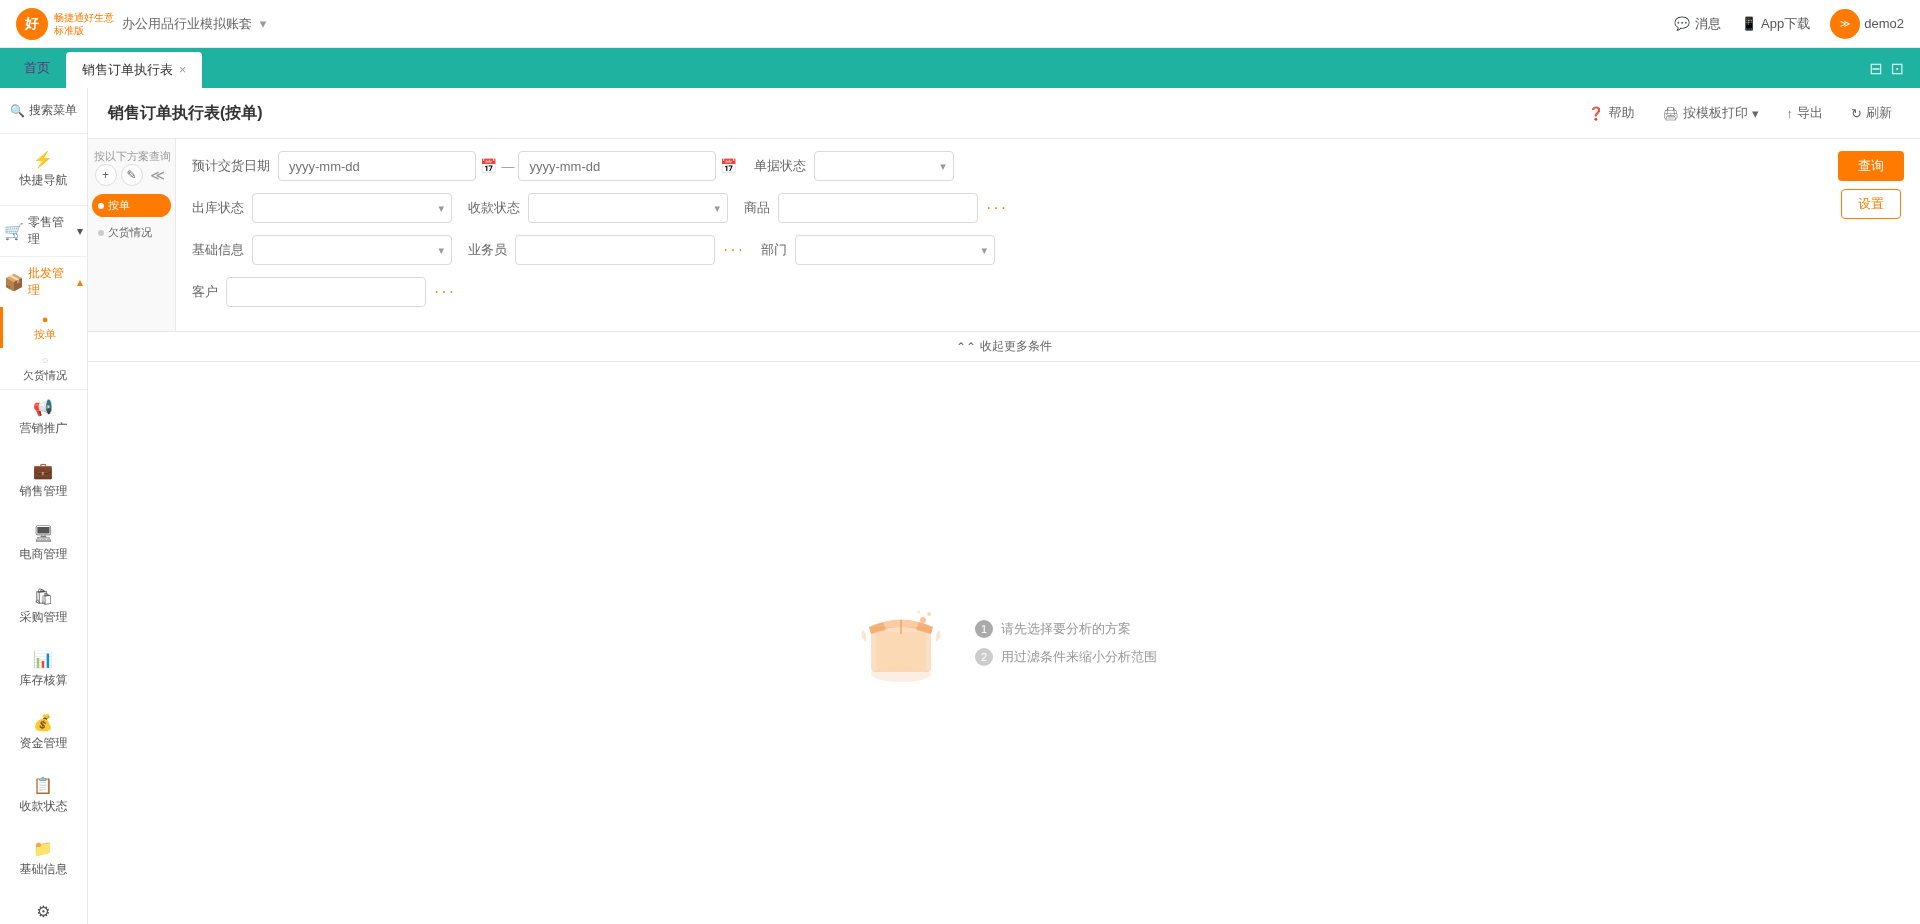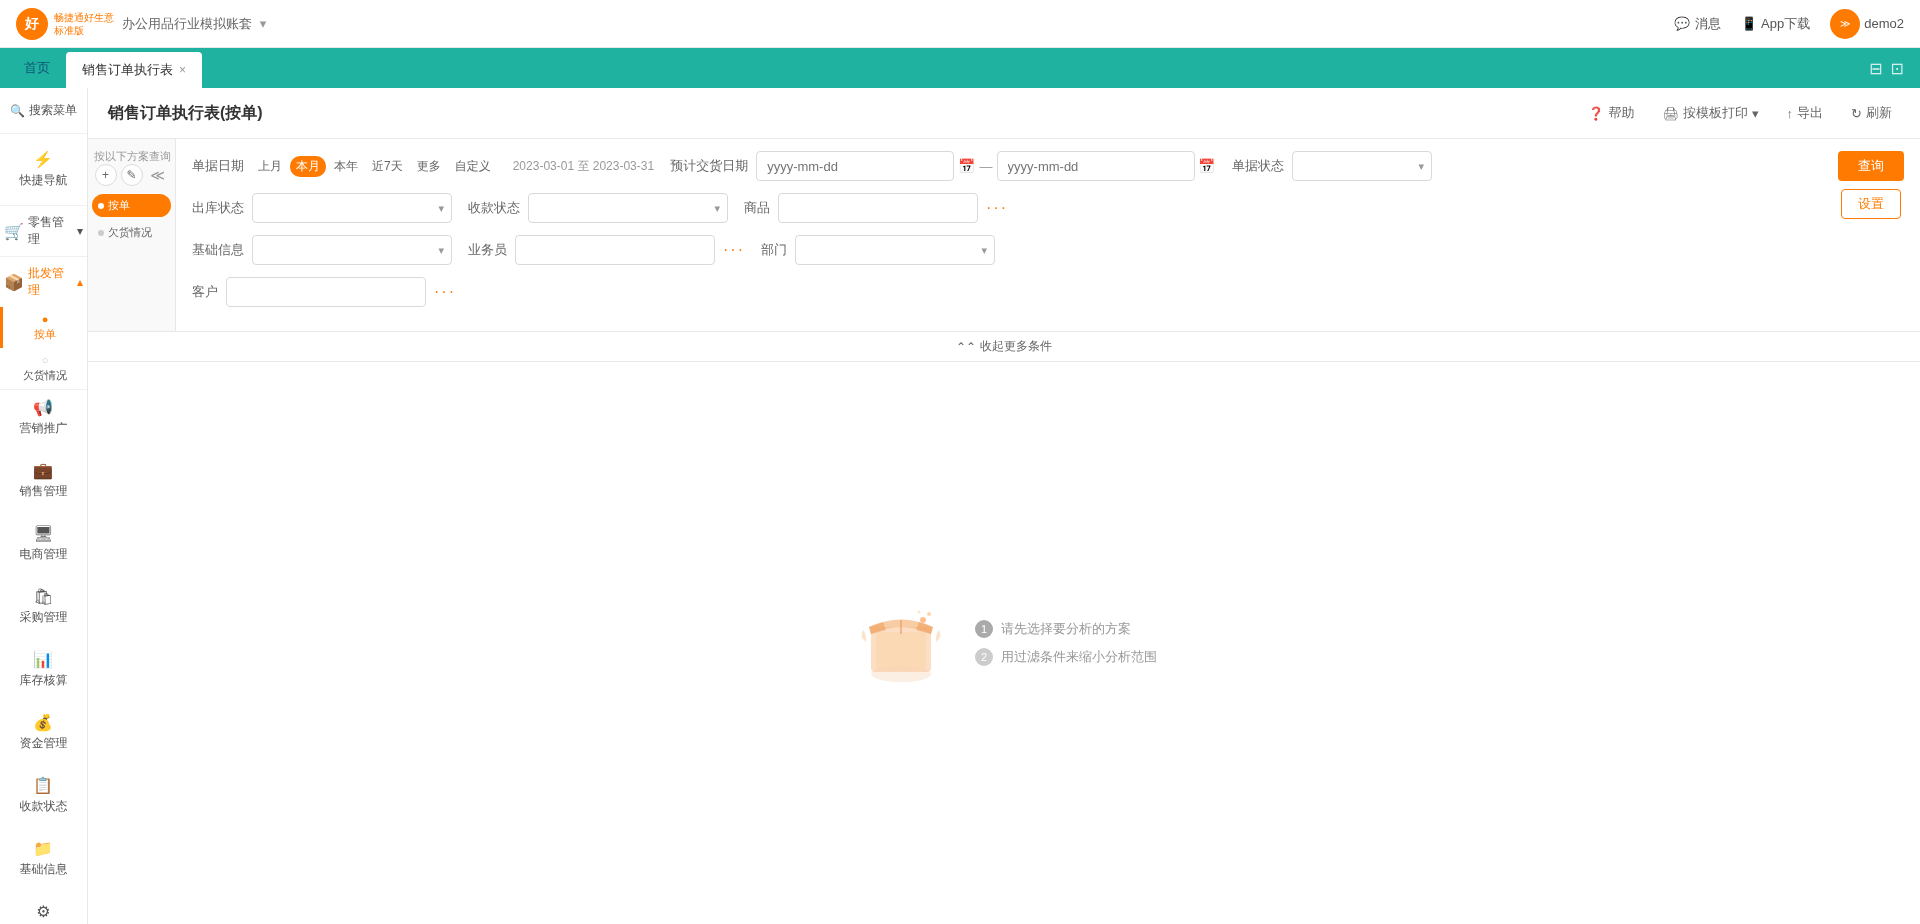--- a/index.html
+++ b/index.html
@@ -18,21 +18,21 @@
     .top-bar-spacer { flex: 1; }
     .top-bar-actions { display: flex; align-items: center; gap: 20px; color: #555; font-size: 13px; }
     .top-bar-action { display: flex; align-items: center; gap: 4px; cursor: pointer; }
     .avatar { width: 30px; height: 30px; border-radius: 50%; background: #ff7a00; display: flex; align-items: center; justify-content: center; color: #fff; font-size: 12px; overflow: hidden; }
 
     
     .tab-bar {
       background: #20b2a0; height: 40px; display: flex; align-items: stretch;
       padding: 0 8px;
     }
-    .tab-home { padding: 0 16px; display: flex; align-items: center; color: #0c4a6e; font-size: 13px; cursor: pointer; opacity: 0.9; }
+    .tab-home { padding: 0 16px; display: flex; align-items: center; color: #701a75; font-size: 13px; cursor: pointer; opacity: 0.9; }
     .tab-active {
       background: #fff; color: #333; padding: 0 16px; display: flex; align-items: center;
       gap: 6px; font-size: 13px; border-radius: 4px 4px 0 0; margin-top: 4px; cursor: pointer;
     }
     .tab-close { color: #999; font-size: 12px; cursor: pointer; }
     .tab-bar-spacer { flex: 1; }
     .tab-bar-right { display: flex; align-items: center; gap: 8px; padding-right: 8px; }
     .tab-bar-btn { color: #fff; background: none; border: none; cursor: pointer; font-size: 16px; opacity: 0.8; }
 
     
@@ -353,32 +353,20 @@
             <span style="width:6px;height:6px;border-radius:50%;background:#ccc;display:inline-block;flex-shrink:0;"></span>
             <span>欠货情况</span>
           </div>
         </div>
       </div>
 
       <div class="filter-main">
 
         <div class="filter-row">
 
-          <div class="filter-field">
-            <span class="filter-label">单据日期</span>
-            <div class="filter-date-tabs">
-              <span class="date-tab">上月</span>
-              <span class="date-tab active">本月</span>
-              <span class="date-tab">本年</span>
-              <span class="date-tab">近7天</span>
-              <span class="date-tab">更多</span>
-              <span class="date-tab">自定义</span>
-            </div>
-            <div class="filter-date-range">2023-03-01 至 2023-03-31</div>
-          </div>
 
           <div class="filter-field">
             <span class="filter-label">预计交货日期</span>
             <div class="filter-date-group">
               <input type="text" class="filter-input-date" placeholder="yyyy-mm-dd" style="">
               <span class="date-icon">📅</span>
               <span style="color:#999;">—</span>
               <input type="text" class="filter-input-date" placeholder="yyyy-mm-dd" style="">
               <span class="date-icon">📅</span>
             </div>

